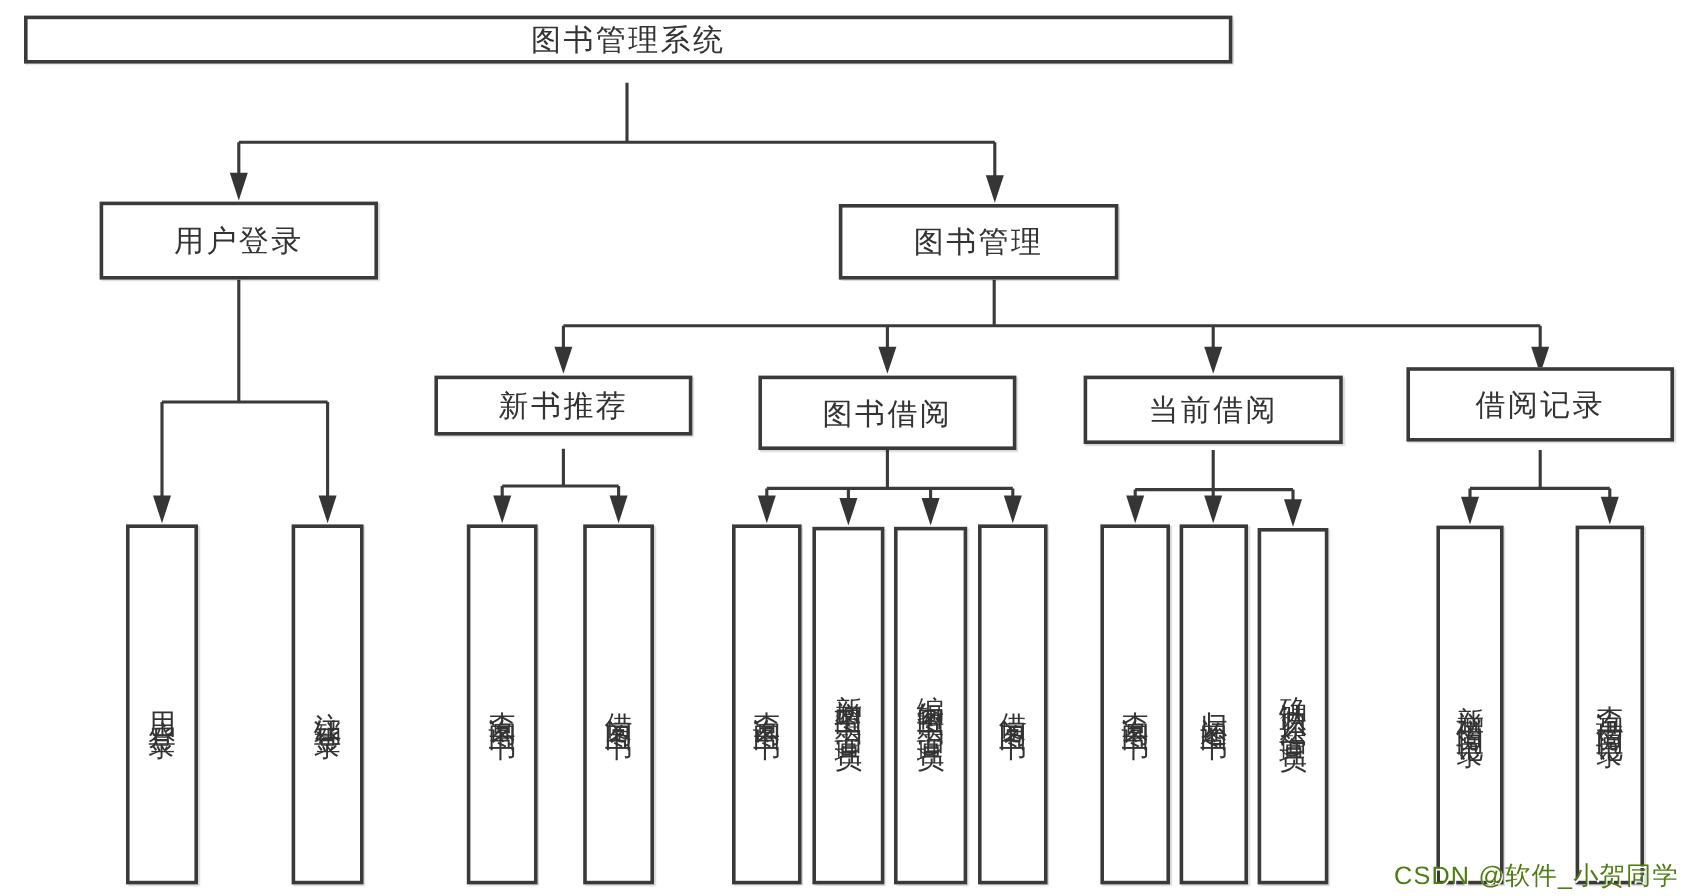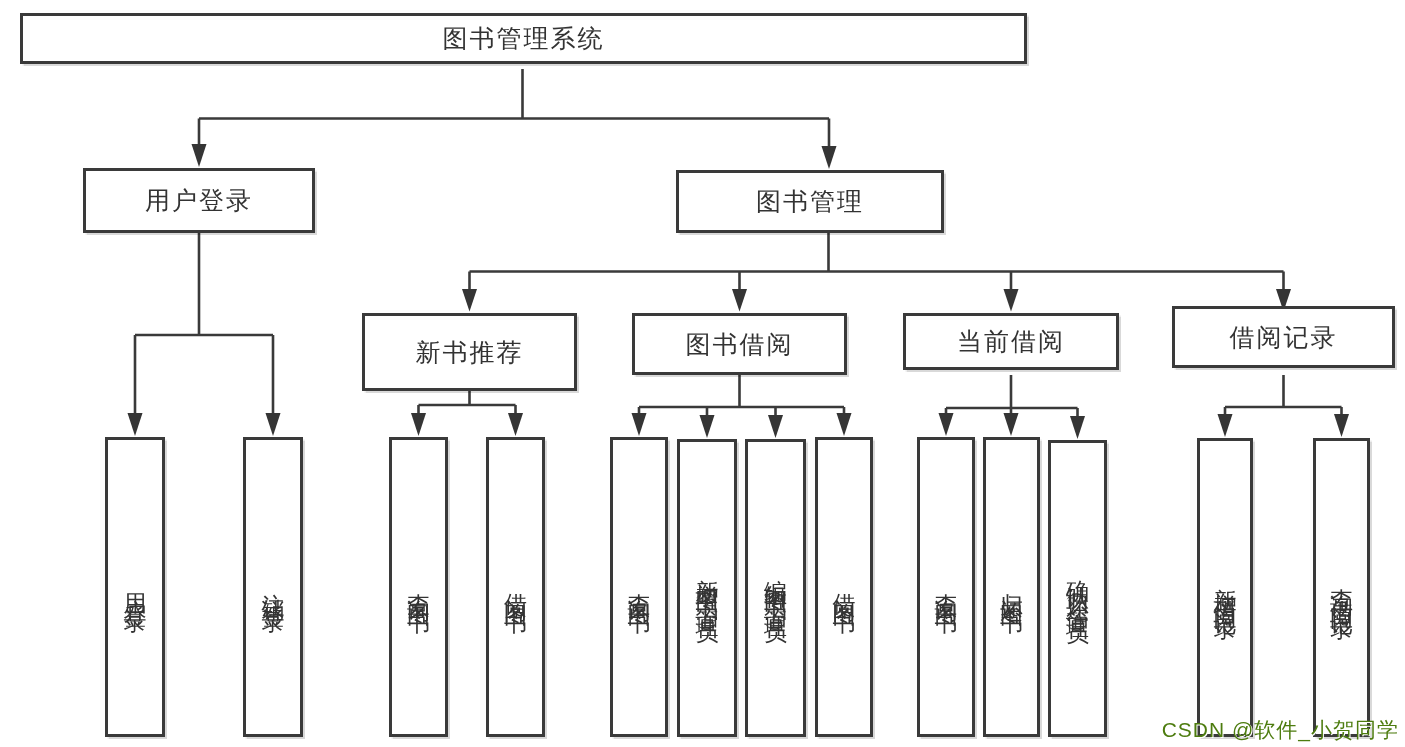--- a/index.html
+++ b/index.html
@@ -65,32 +65,32 @@
     <path class="ln" d="M1011 375 V408 M946 408 H1077.5 M946 408 V414 M1011 408 V414 M1077.5 408 V417"></path>
     <polygon class="ah" points="946,436 938.5,413 953.5,413"></polygon>
     <polygon class="ah" points="1011,436 1003.5,413 1018.5,413"></polygon>
     <polygon class="ah" points="1077.5,439 1070,416 1085,416"></polygon>
 
     <path class="ln" d="M1283.5 375 V407 M1225 407 H1341.5 M1225 407 V415 M1341.5 407 V415"></path>
     <polygon class="ah" points="1225,437 1217.5,414 1232.5,414"></polygon>
     <polygon class="ah" points="1341.5,437 1334,414 1349,414"></polygon>
   </svg>
 
-  <div class="hnode" style="left:20px;top:13px;width:1007px;height:51px;">
+  <div class="hnode" style="left:20px;top:13px;width:1007px;height:40px;">
     <span>图书管理系统</span>
   </div>
 
   <div class="hnode" style="left:83px;top:168px;width:232px;height:65px;">
     <span>用户登录</span>
   </div>
-  <div class="hnode" style="left:676px;top:170px;width:268px;height:63px;">
+  <div class="hnode" style="left:699px;top:170px;width:233px;height:63px;">
     <span>图书管理</span>
   </div>
 
-  <div class="hnode" style="left:362px;top:313px;width:215px;height:78px;">
+  <div class="hnode" style="left:362px;top:313px;width:215px;height:50px;">
     <span>新书推荐</span>
   </div>
   <div class="hnode" style="left:632px;top:313px;width:215px;height:62px;">
     <span>图书借阅</span>
   </div>
   <div class="hnode" style="left:903px;top:313px;width:216px;height:57px;">
     <span>当前借阅</span>
   </div>
   <div class="hnode" style="left:1172px;top:306px;width:223px;height:62px;">
     <span>借阅记录</span>

